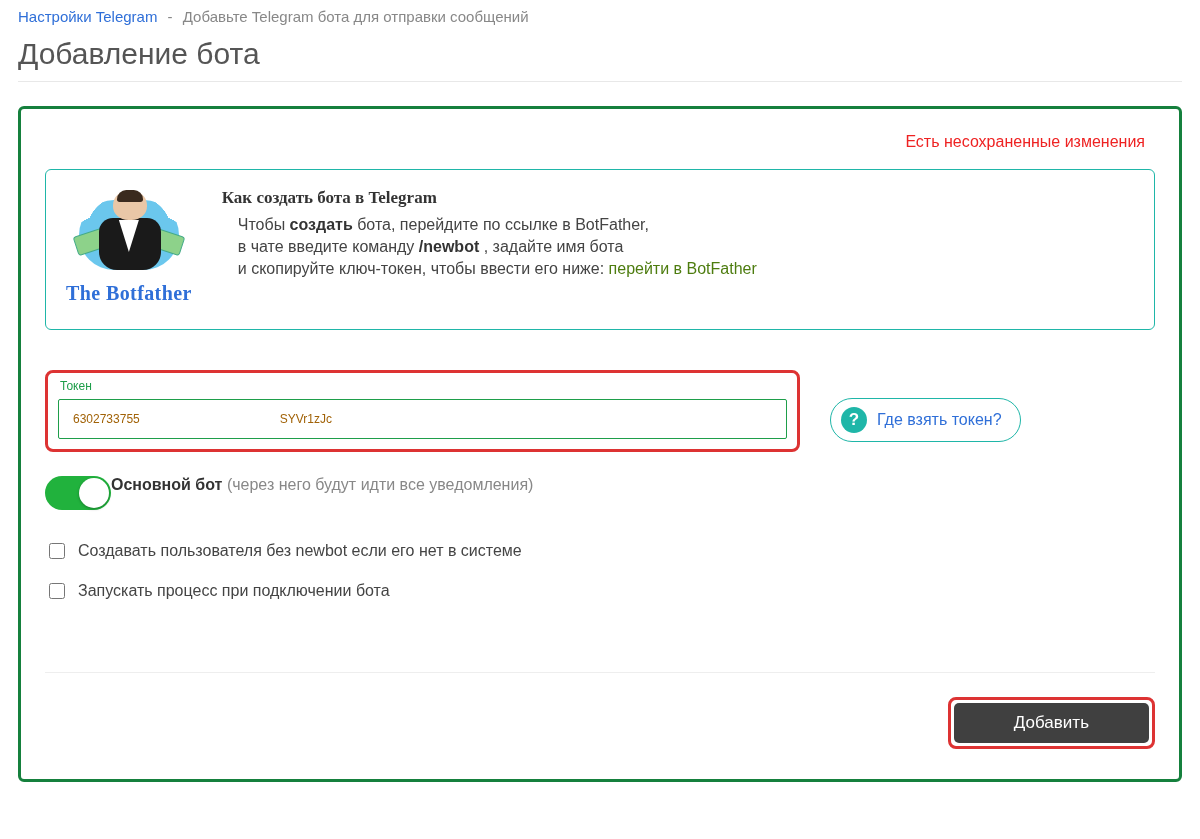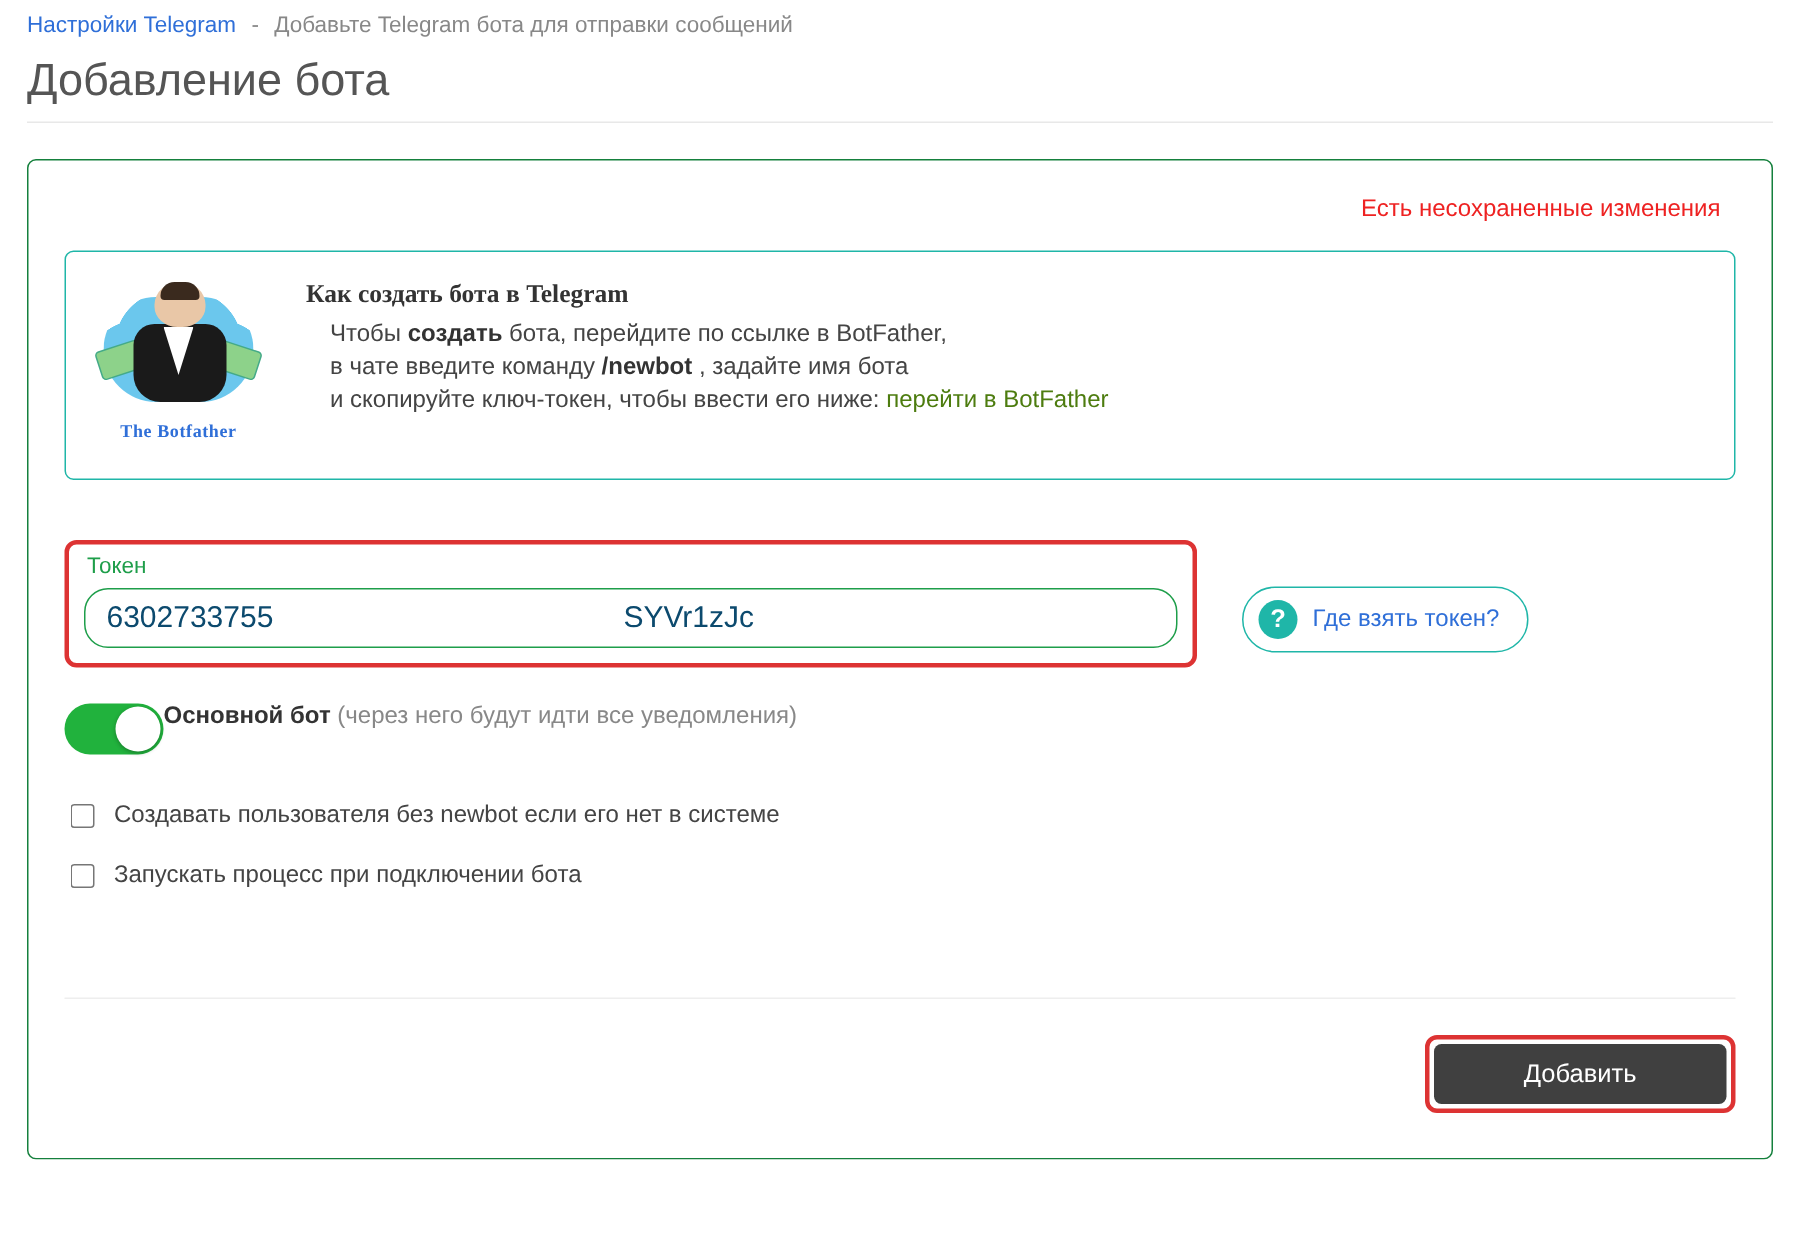--- a/index.html
+++ b/index.html
@@ -24,21 +24,21 @@
     font-weight: 400;
     color: #555;
     margin: 0 0 10px;
   }
   .hr {
     border: none;
     border-top: 1px solid #e8e8e8;
     margin: 0 0 24px;
   }
   .card {
-    border: 1px solid #15803d;
+    border: 3px solid #15803d;
     border-radius: 6px;
     padding: 20px 24px 30px;
   }
   .unsaved-banner {
     color: #e22;
     text-align: right;
     font-size: 16px;
     padding: 4px 10px 18px;
   }
   .help-box {
@@ -105,21 +105,21 @@
     border:1px solid #4a8;
     border-radius:3px;
     transform:rotate(-18deg);
     top:44px;left:-4px;
   }
   .botfather .money-r{ left:auto;right:-4px;transform:rotate(18deg);}
   .botfather-caption{
     font-family: Georgia, serif;
     color:#2f6fd8;
     font-weight:700;
-    font-size:12px;
+    font-size:20px;
     letter-spacing:.4px;
     margin-top:4px;
     white-space:nowrap;
   }
   .help-text { flex:1; font-size:16px; color:#444; }
   .help-text .title { font-weight:700; color:#333; margin-bottom:8px; font-size:17px;font-family:Liberation Serif, serif; }
   .help-text .line { margin:4px 16px; }
   .help-text b { color:#333; }
   .help-text a { color:#4d7c0f; text-decoration:none; }
 
@@ -130,32 +130,32 @@
     margin-bottom:24px;
   }
   .token-field-wrap{
     flex:0 0 755px;
     border:3px solid #d33;
     border-radius:8px;
     padding:6px 10px 10px;
   }
   .token-label{
     color:#1e9e4a;
-    font-size:15px;
+    font-size:12px;
     font-weight:500;
     margin:0 0 6px 2px;
   }
   .token-input{
     width:100%;
     height:40px;
     border:1px solid #1e9e4a;
-    border-radius:16px;
+    border-radius:2px;
     padding:0 14px;
-    font-size:20px;
-    color:#0c4a6e;
+    font-size:12px;
+    color:#a16207;
     outline:none;
   }
   .token-help-btn{
     display:flex;
     align-items:center;
     gap:10px;
     border:1px solid #1fb6a8;
     border-radius:22px;
     padding:8px 18px 8px 10px;
     color:#2f6fd8;

